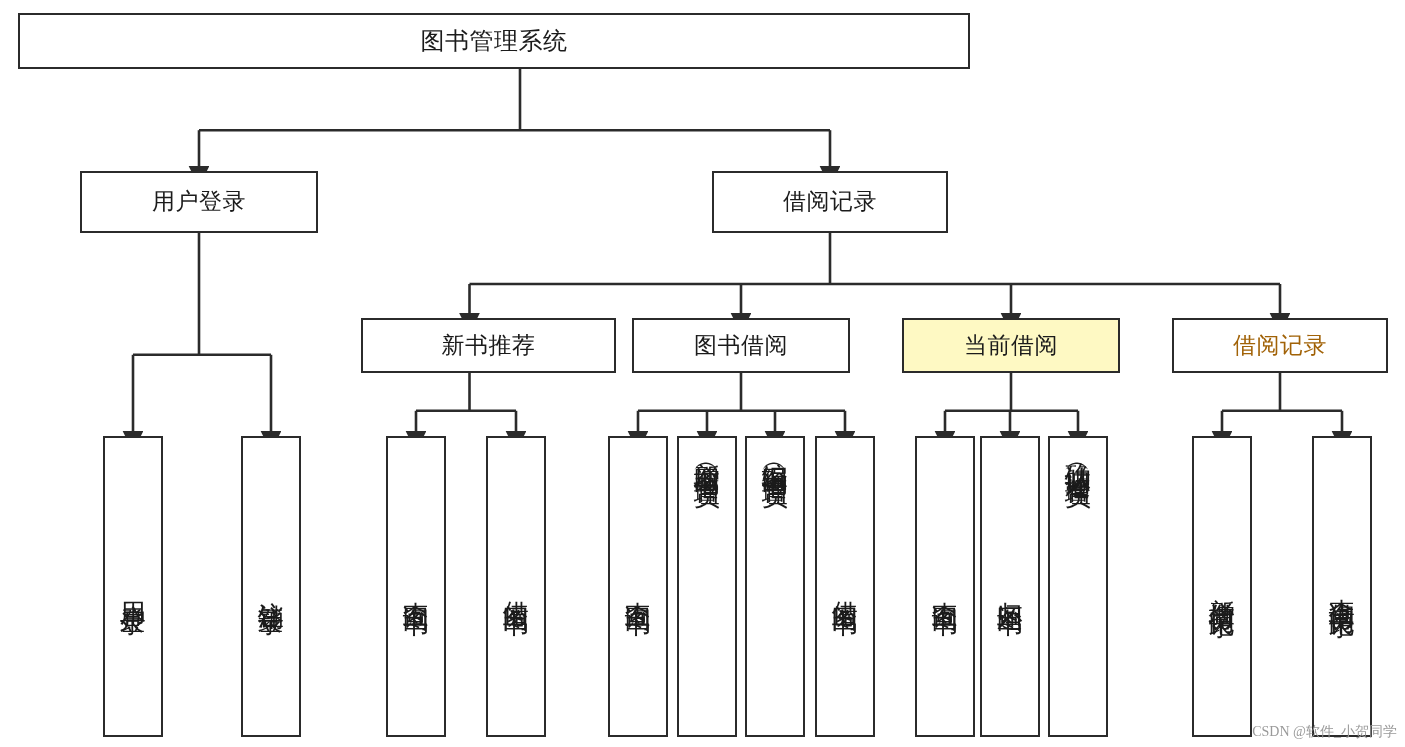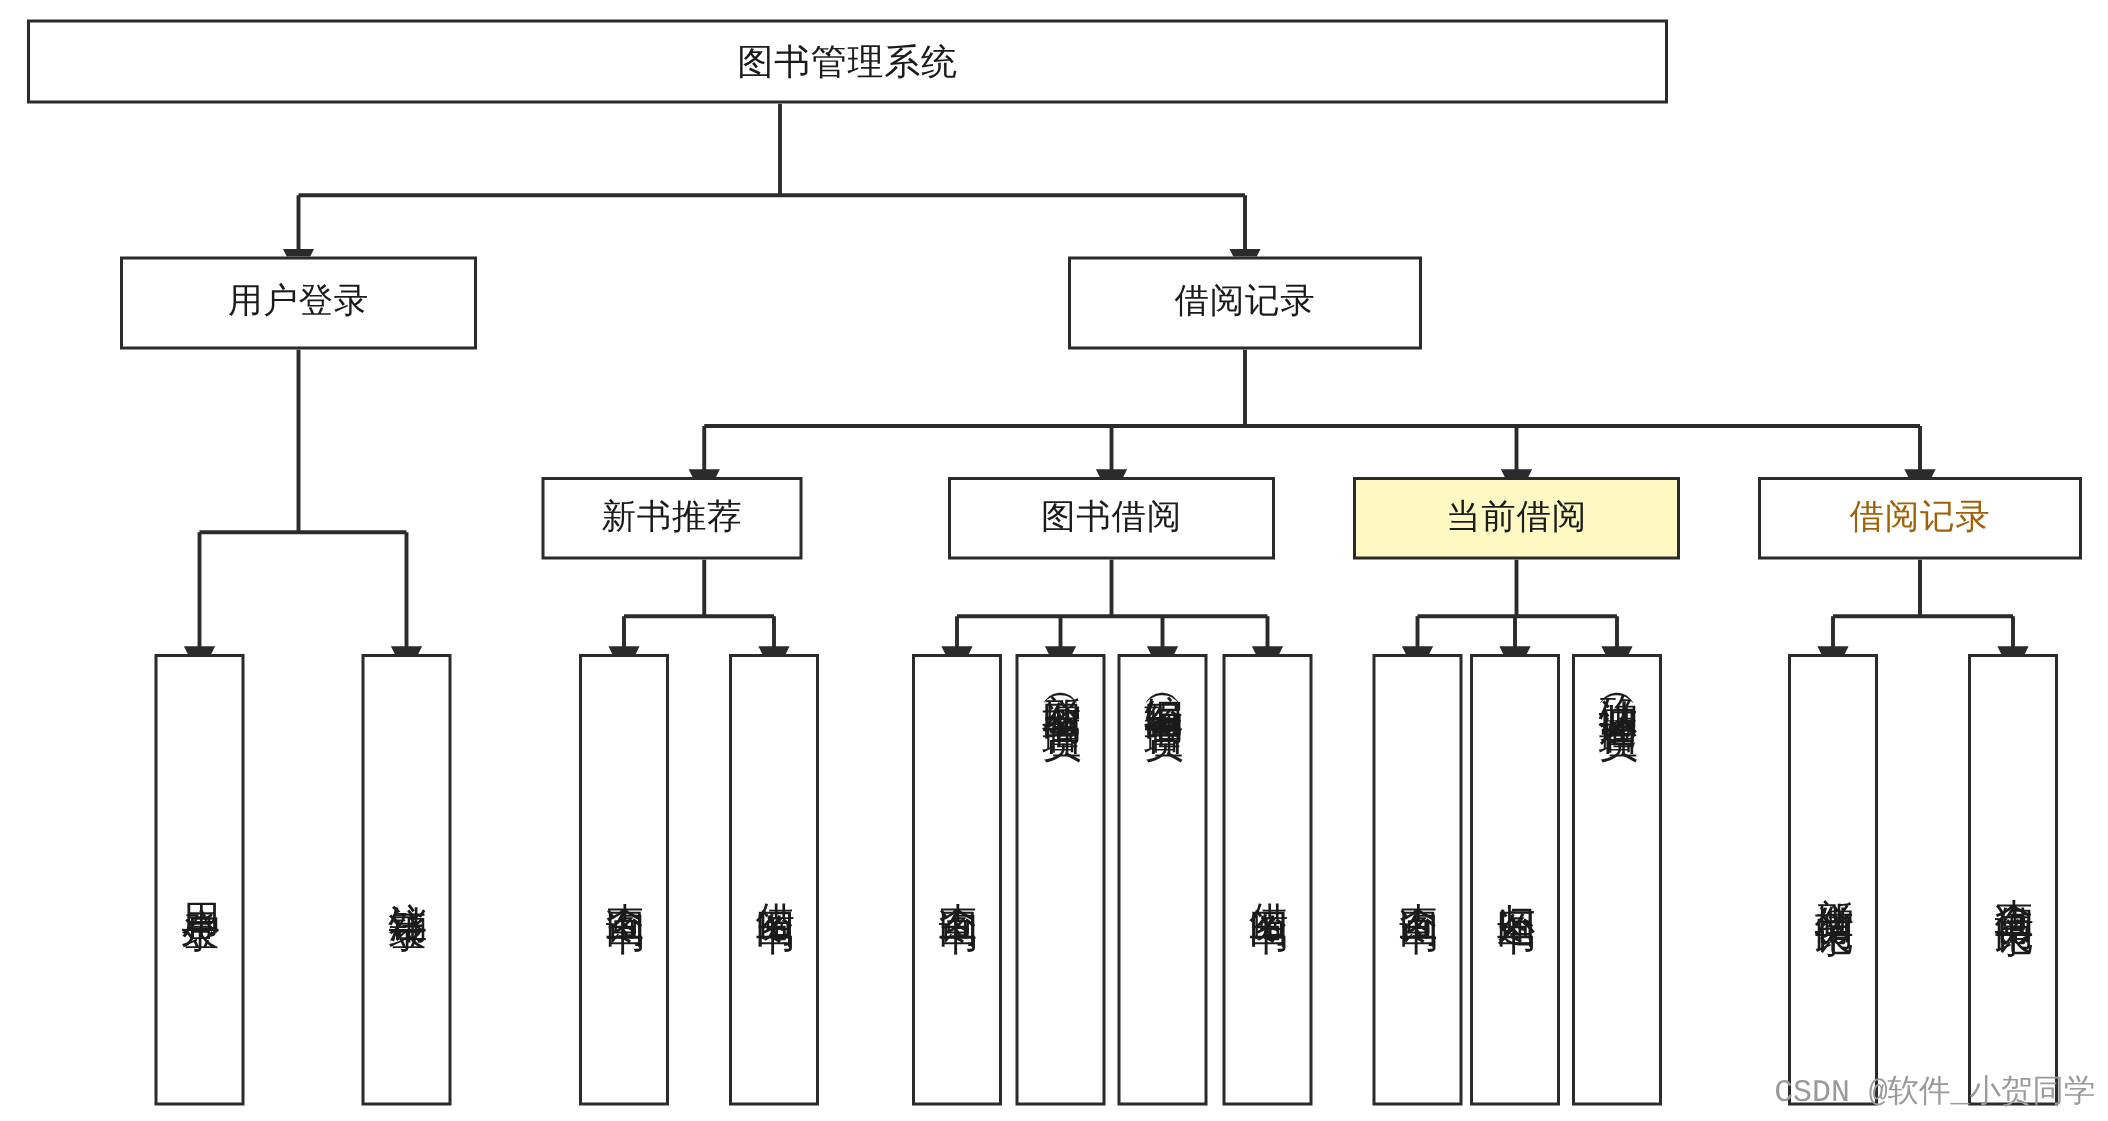--- a/index.html
+++ b/index.html
@@ -70,24 +70,24 @@
   .node.vert.topalign {
     align-items: flex-start;
   }
   .node.vert.topalign .node-label {
     margin-top: 4px;
   }
   #watermark {
     position: absolute;
     right: 8px;
     bottom: 6px;
-    font-size: 21px;
+    font-size: 14px;
     color: #9a9a9a;
     white-space: nowrap;
-    font-family: Liberation Mono, monospace;
+    font-family: Liberation Serif, serif;
   }
 </style>
 </head>
 <body>
 
 <div id="canvas">
 
   <svg id="edges" viewBox="0 0 1405 747">
     <defs>
       <marker id="arrow" markerWidth="12" markerHeight="12" refX="1.2" refY="4" orient="auto" markerUnits="strokeWidth">
@@ -125,30 +125,30 @@
         <path d="M1010,410.8 L1010,434" marker-end="url(#arrow)"></path>
         <path d="M1078,410.8 L1078,434" marker-end="url(#arrow)"></path>
         <path d="M1280,373 L1280,410.8"></path>
         <path d="M1222,410.8 L1342,410.8"></path>
         <path d="M1222,410.8 L1222,434" marker-end="url(#arrow)"></path>
         <path d="M1342,410.8 L1342,434" marker-end="url(#arrow)"></path>
       </g>
   </svg>
 
   <div id="nodes-layer">
-      <div class="node horiz root" style="left: 18px; top: 13px; width: 1094px; height: 56px; border-color: rgb(43, 43, 43); background: rgb(255, 255, 255);">
+      <div class="node horiz root" style="left: 18px; top: 13px; width: 952px; height: 56px; border-color: rgb(43, 43, 43); background: rgb(255, 255, 255);">
         <span class="node-label" style="color: rgb(27, 27, 27);">图书管理系统</span>
       </div>
       <div class="node horiz" style="left: 80px; top: 171px; width: 238px; height: 62px; border-color: rgb(43, 43, 43); background: rgb(255, 255, 255);">
         <span class="node-label" style="color: rgb(27, 27, 27);">用户登录</span>
       </div>
       <div class="node horiz" style="left: 712px; top: 171px; width: 236px; height: 62px; border-color: rgb(43, 43, 43); background: rgb(255, 255, 255);">
         <span class="node-label" style="color: rgb(27, 27, 27);">借阅记录</span>
       </div>
-      <div class="node horiz" style="left: 361px; top: 318px; width: 174px; height: 55px; border-color: rgb(43, 43, 43); background: rgb(255, 255, 255);">
+      <div class="node horiz" style="left: 361px; top: 318px; width: 255px; height: 55px; border-color: rgb(43, 43, 43); background: rgb(255, 255, 255);">
         <span class="node-label" style="color: rgb(27, 27, 27);">新书推荐</span>
       </div>
       <div class="node horiz" style="left: 632px; top: 318px; width: 218px; height: 55px; border-color: rgb(43, 43, 43); background: rgb(255, 255, 255);">
         <span class="node-label" style="color: rgb(27, 27, 27);">图书借阅</span>
       </div>
       <div class="node horiz" style="left: 902px; top: 318px; width: 218px; height: 55px; border-color: rgb(43, 43, 43); background: #fef9c3;">
         <span class="node-label" style="color: rgb(27, 27, 27);">当前借阅</span>
       </div>
       <div class="node horiz" style="left: 1172px; top: 318px; width: 216px; height: 55px; border-color: rgb(43, 43, 43); background: rgb(255, 255, 255);">
         <span class="node-label" style="color: #a16207;">借阅记录</span>

